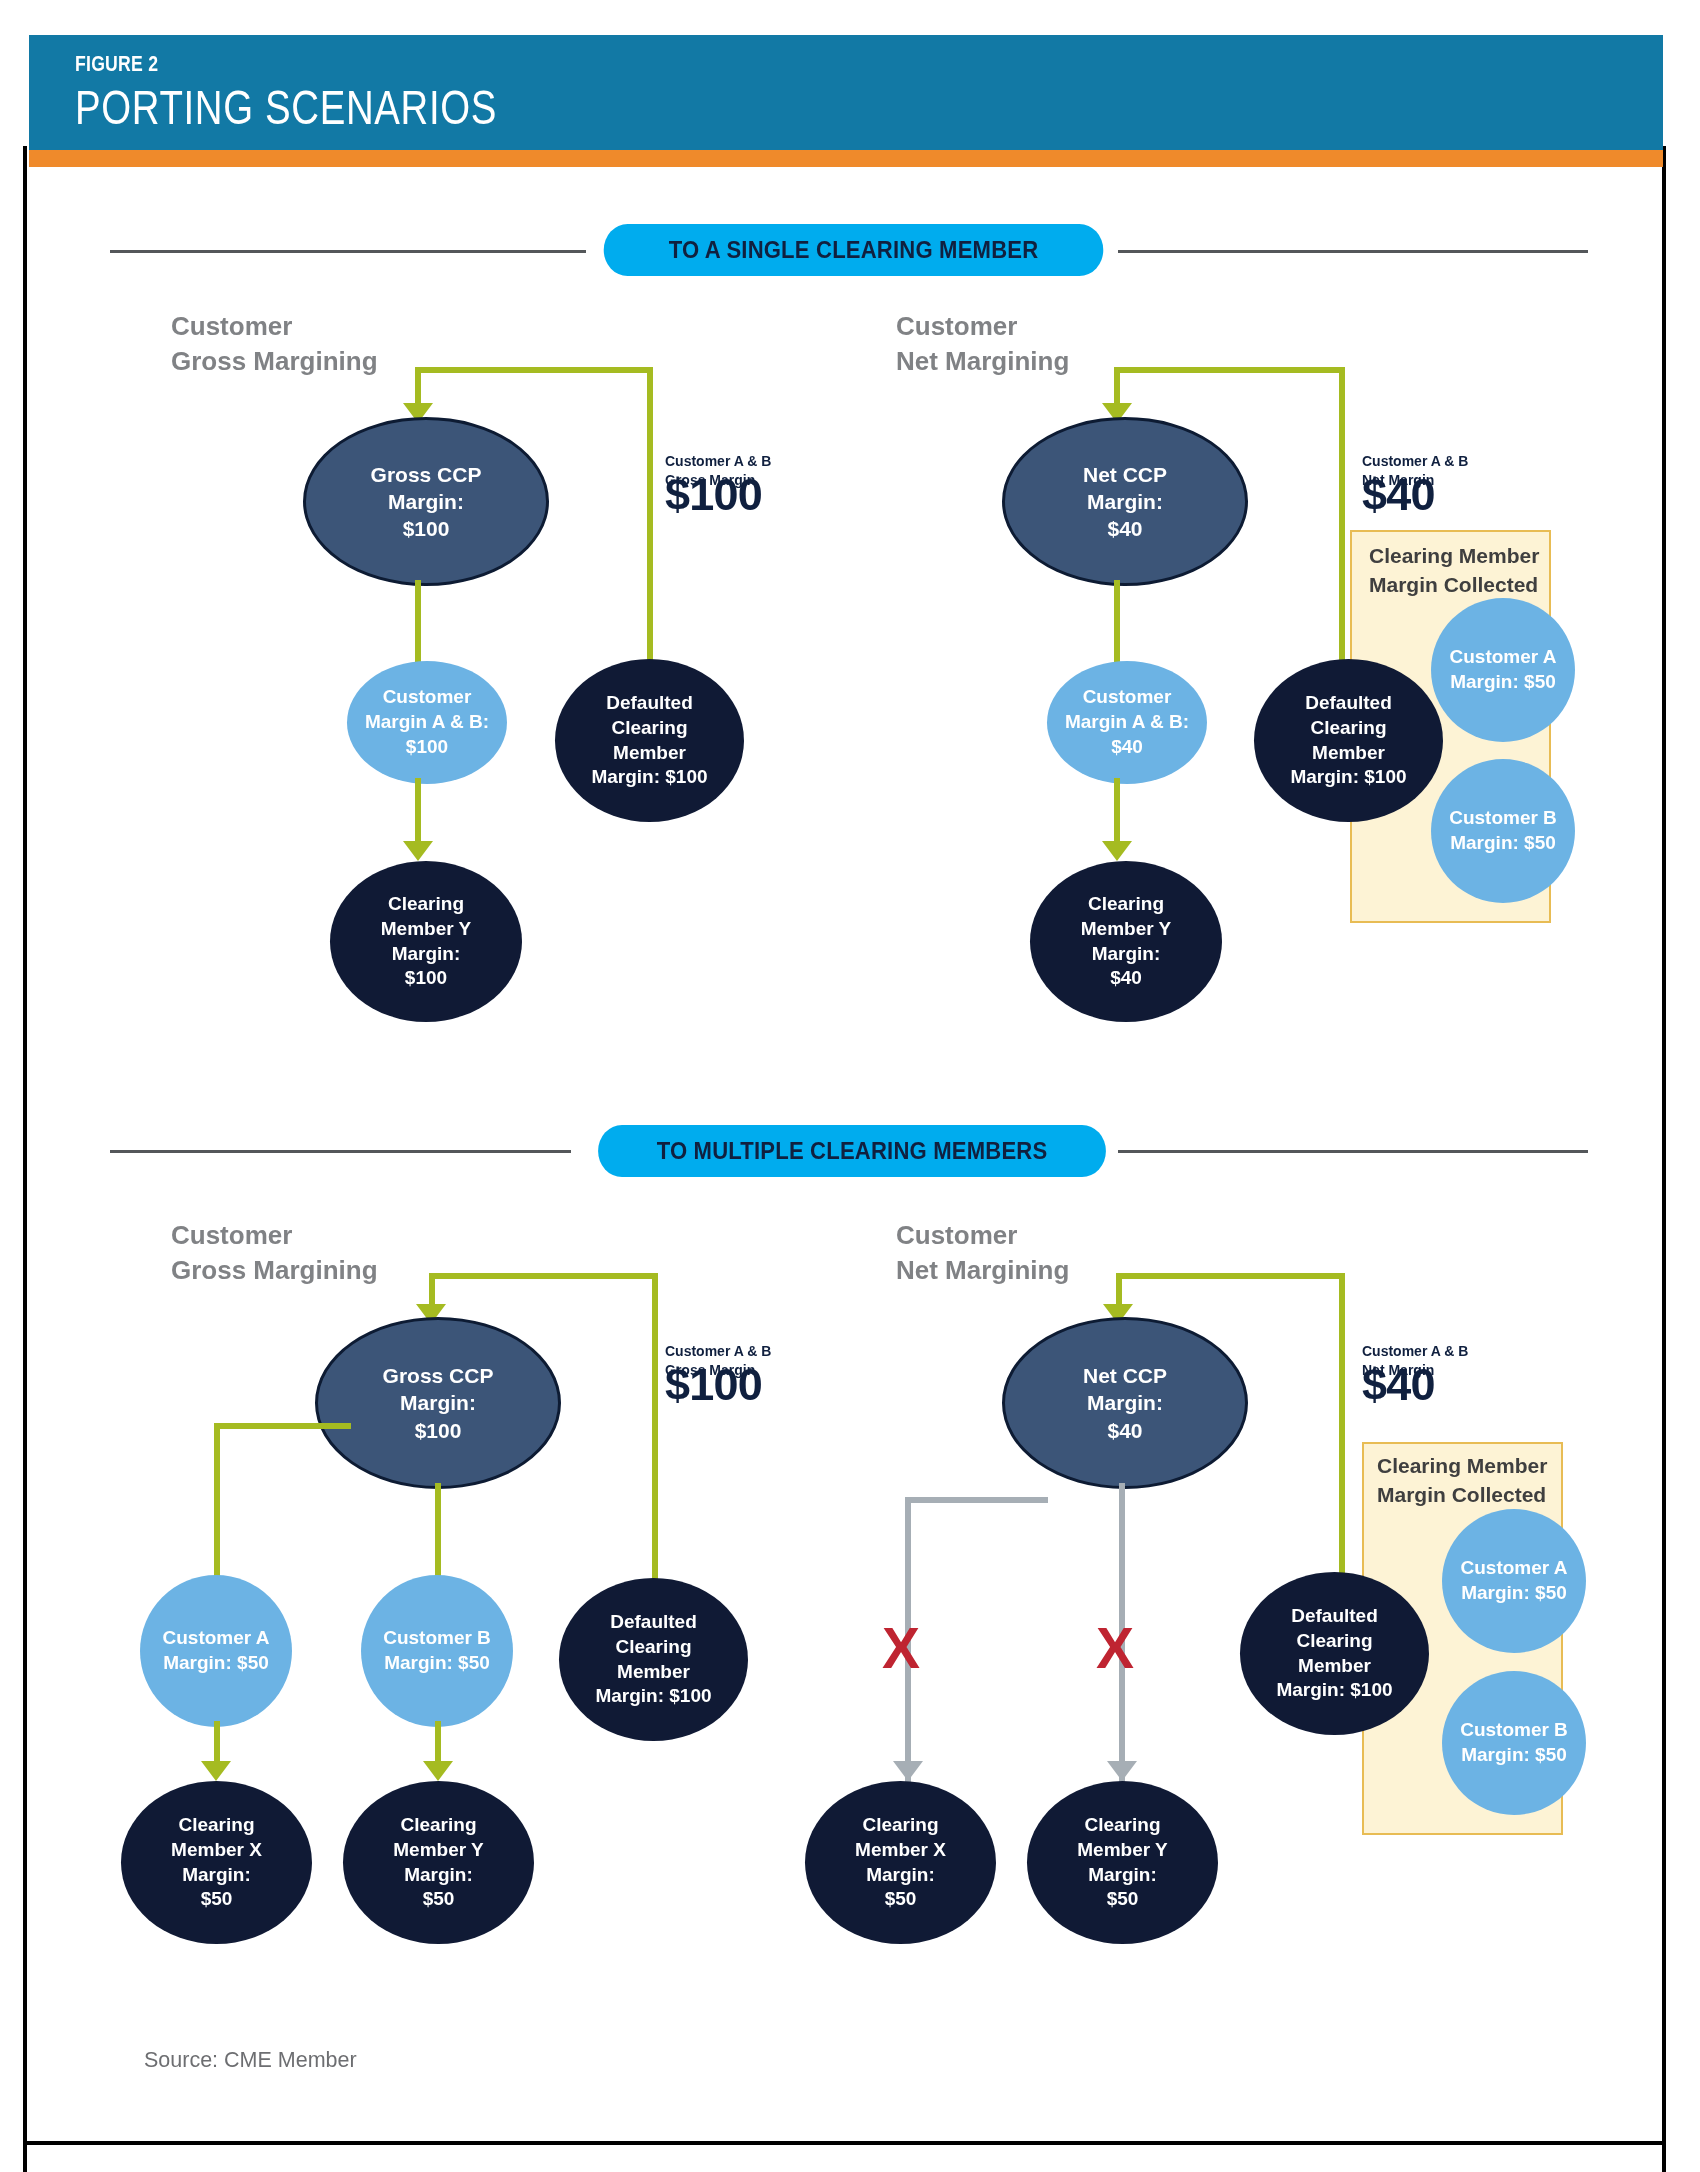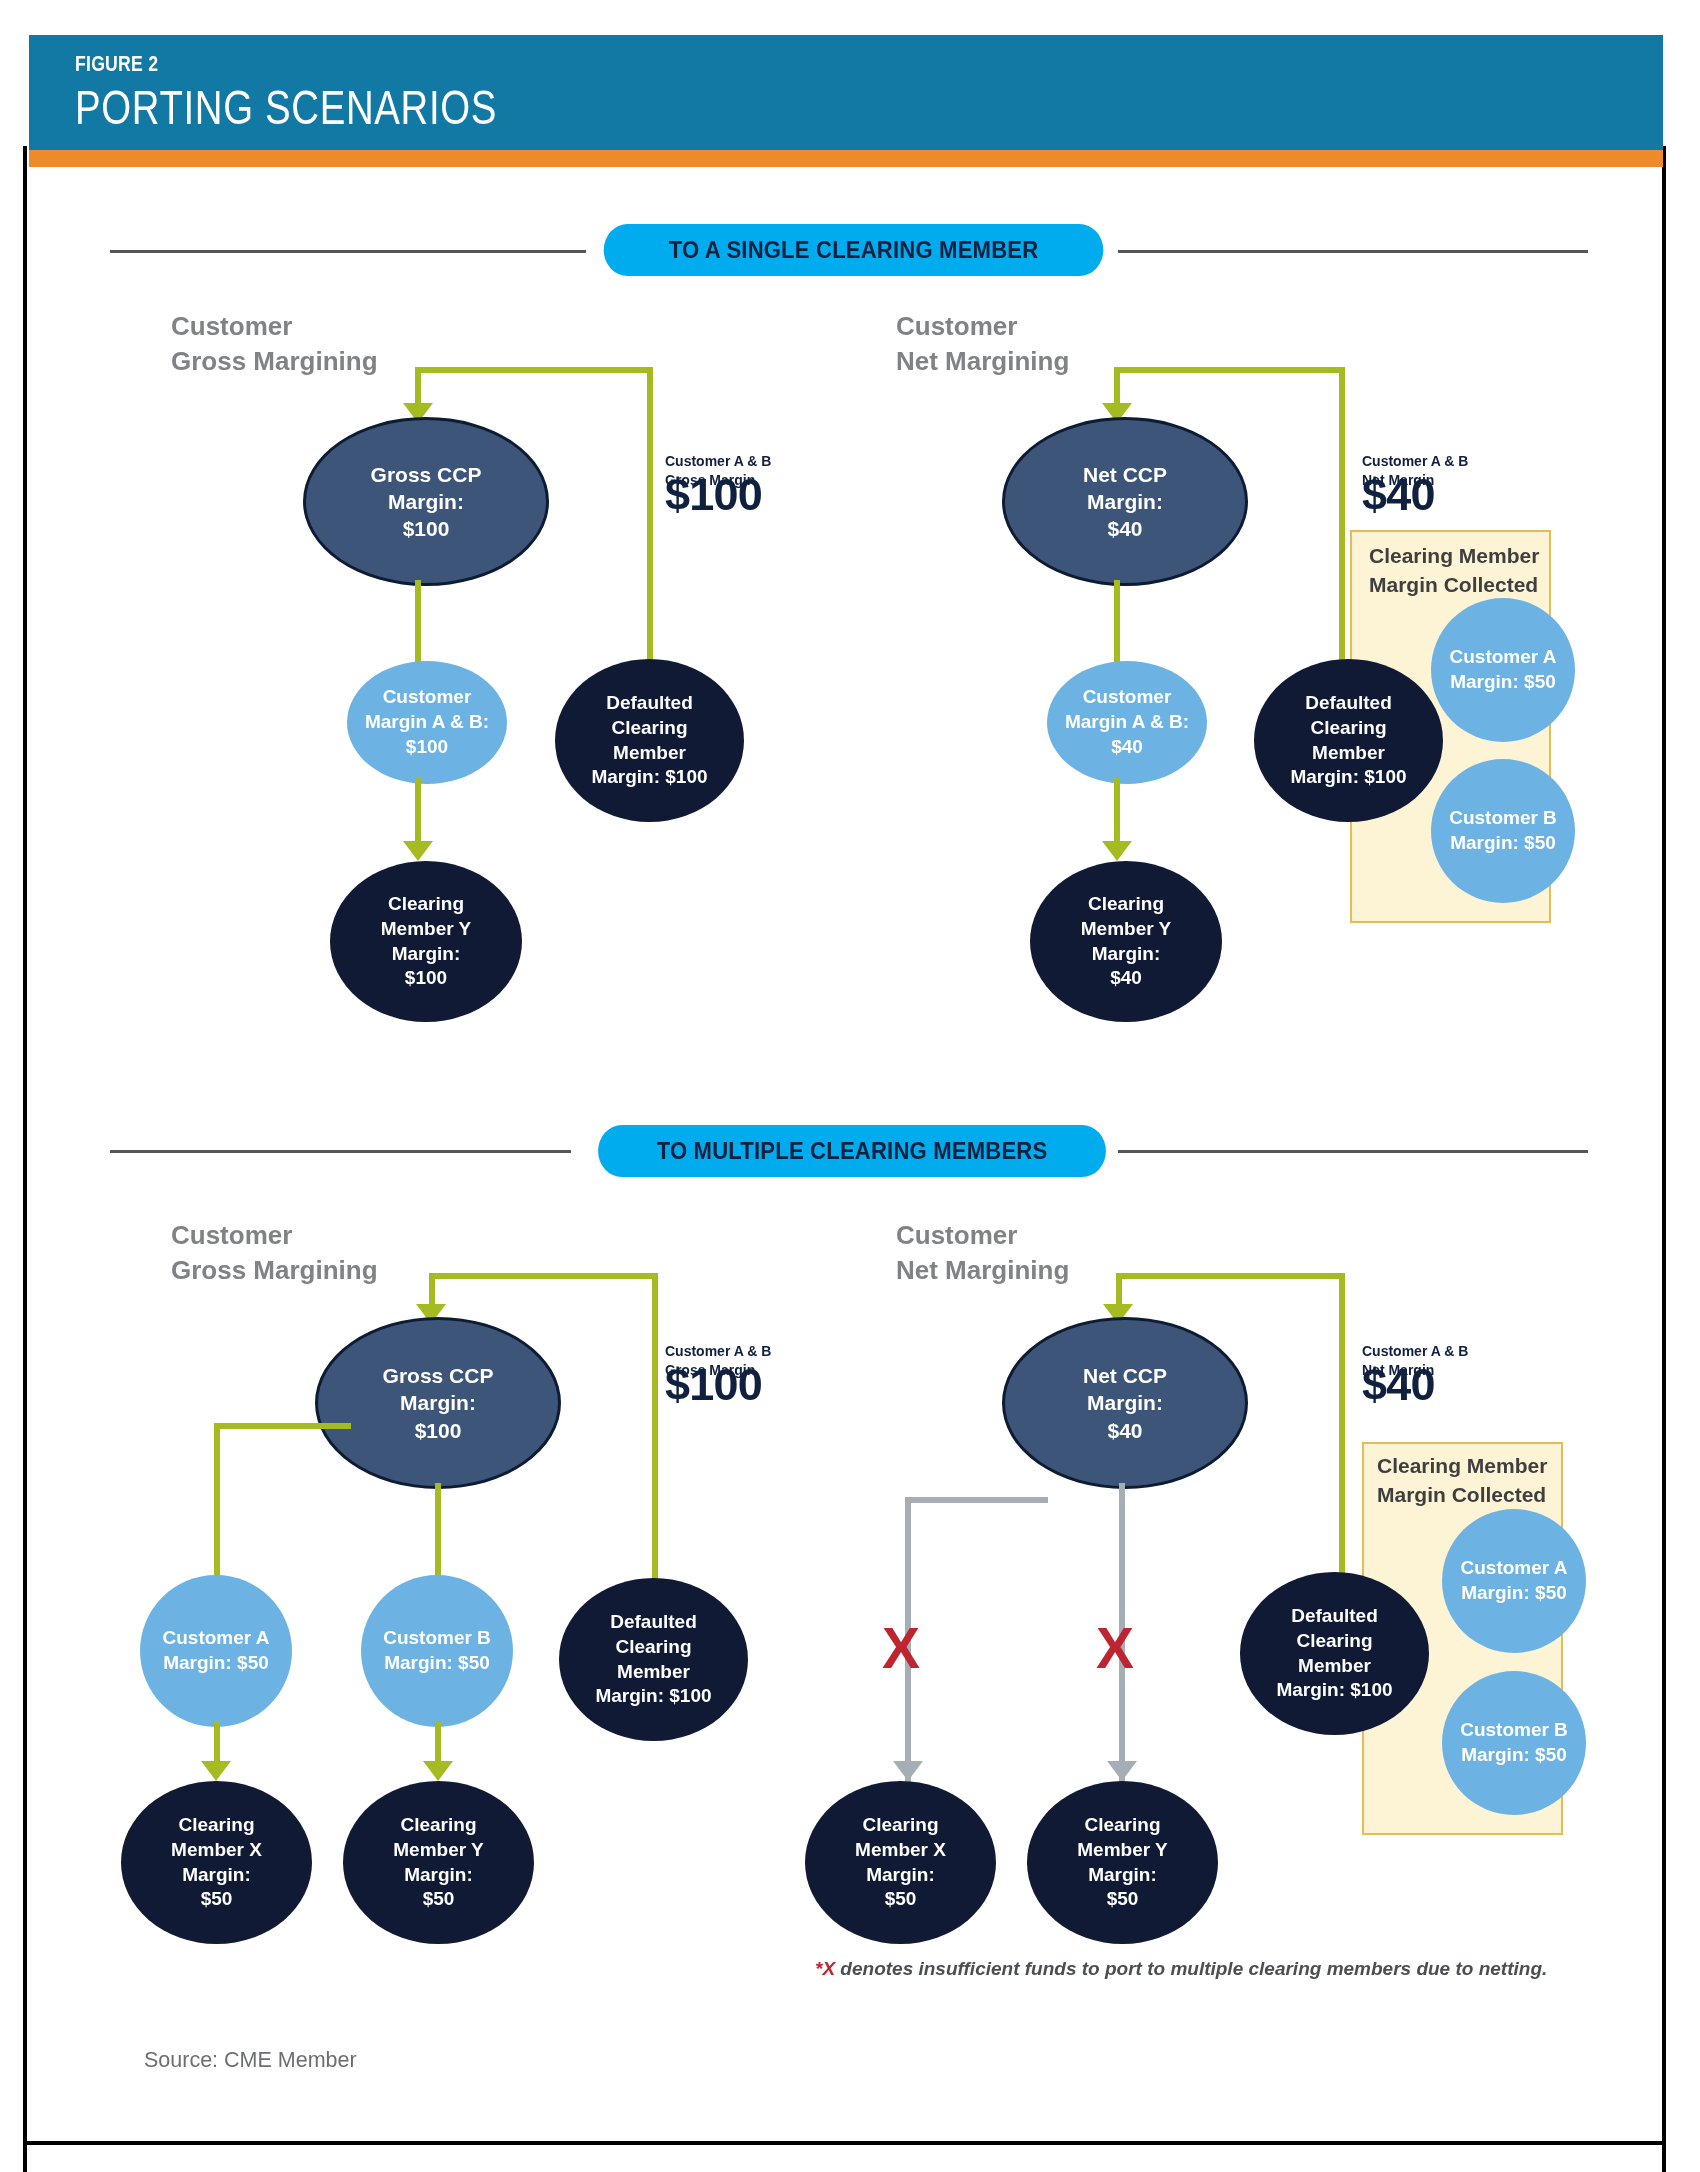--- a/index.html
+++ b/index.html
@@ -404,20 +404,17 @@
   <div class="node dark" style="left:1240px; top:1572px; width:189px; height:163px;">Defaulted
 Clearing
 Member
 Margin: $100</div>
 
   <div class="node light" style="left:1442px; top:1509px; width:144px; height:144px;">Customer A
 Margin: $50</div>
   <div class="node light" style="left:1442px; top:1671px; width:144px; height:144px;">Customer B
 Margin: $50</div>
 
-  <div class="footnote" style="left:815px; top:1958px;">
-    <span class="star">*X</span><span> denotes insufficient funds to port to multiple clearing members due to netting.</span>
-  </div>
 
   <div class="source" style="left:144px; top:2048px;">Source: CME Member</div>
 
 </div>
 
 
 </body></html>

